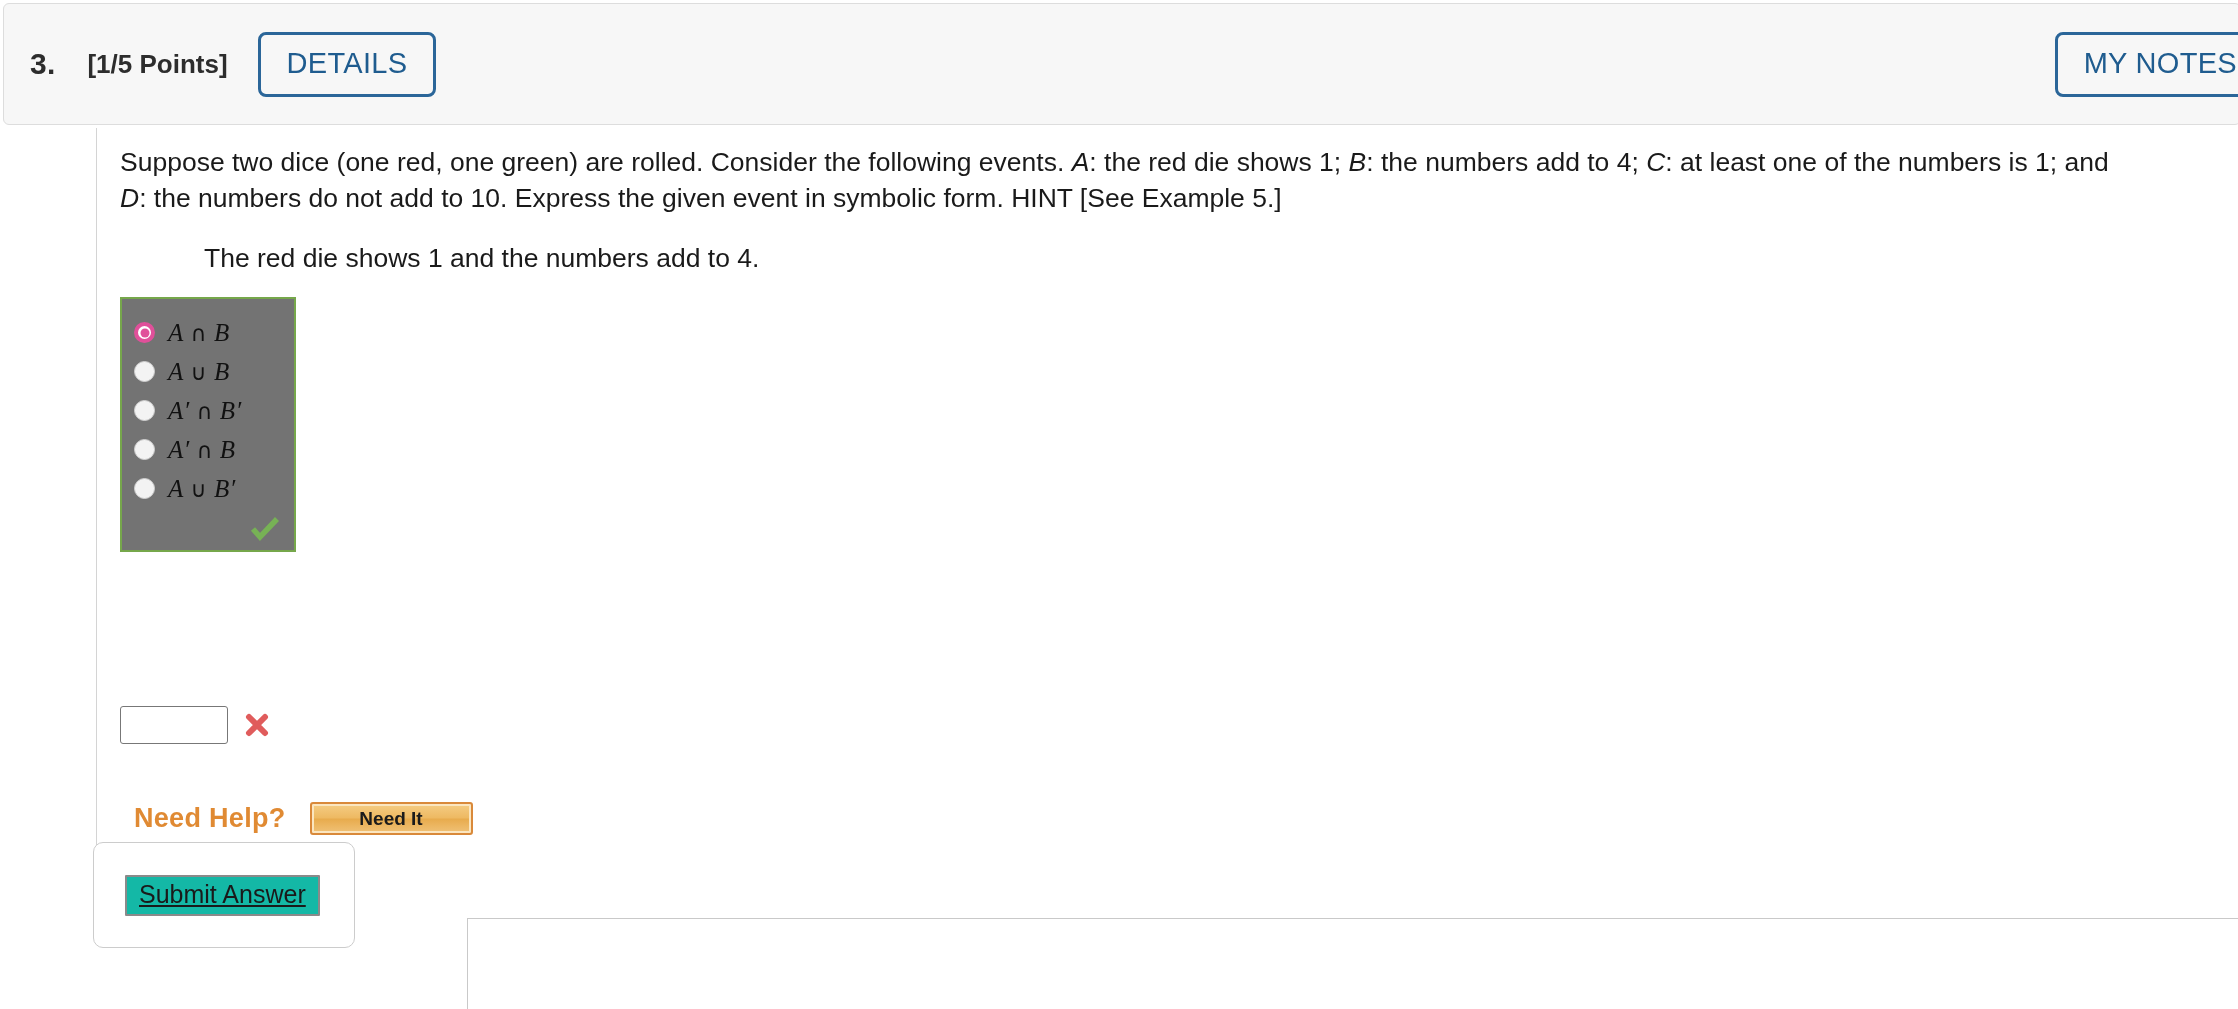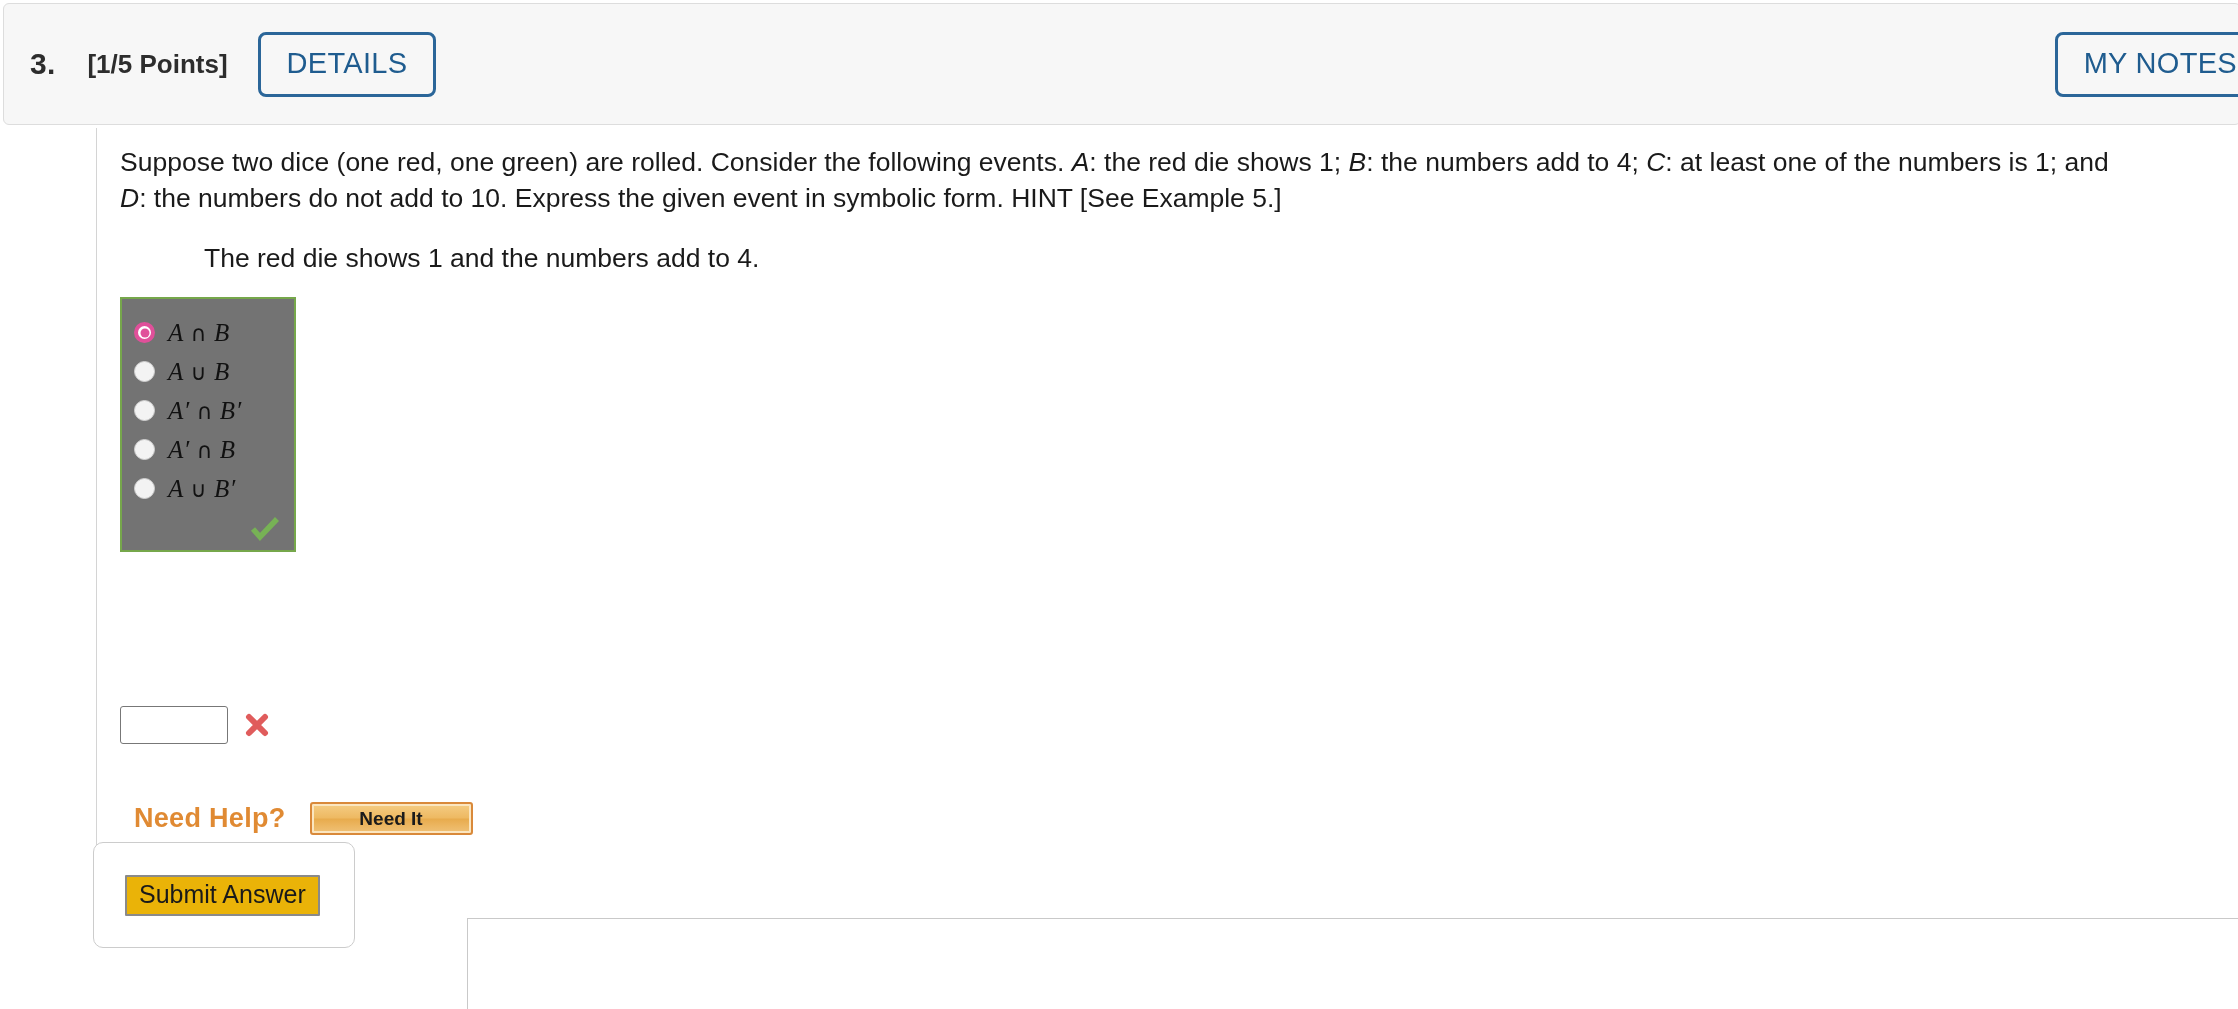--- a/index.html
+++ b/index.html
@@ -250,28 +250,29 @@
     border: 1px solid #cccccc;
     border-radius: 10px;
     box-sizing: border-box;
     background: #ffffff;
   }
   .submit-btn {
     position: absolute;
     left: 31px;
     top: 32px;
     border: 2px solid #8a8a8a;
-    background: #eab308;
+    background: #14b8a6;
     color: #1a1a1a;
     font-size: 25px;
     font-family: "Liberation Sans", sans-serif;
     padding: 5px 12px 7px 12px;
     cursor: pointer;
     line-height: 1;
     border-radius: 1px;
+    text-decoration: underline;
   }
   .bottom-panel {
     position: absolute;
     left: 347px;
     top: 790px;
     width: 1891px;
     height: 91px;
     border-top: 1px solid #c9c9c9;
     border-left: 1px solid #c9c9c9;
     box-sizing: border-box;

